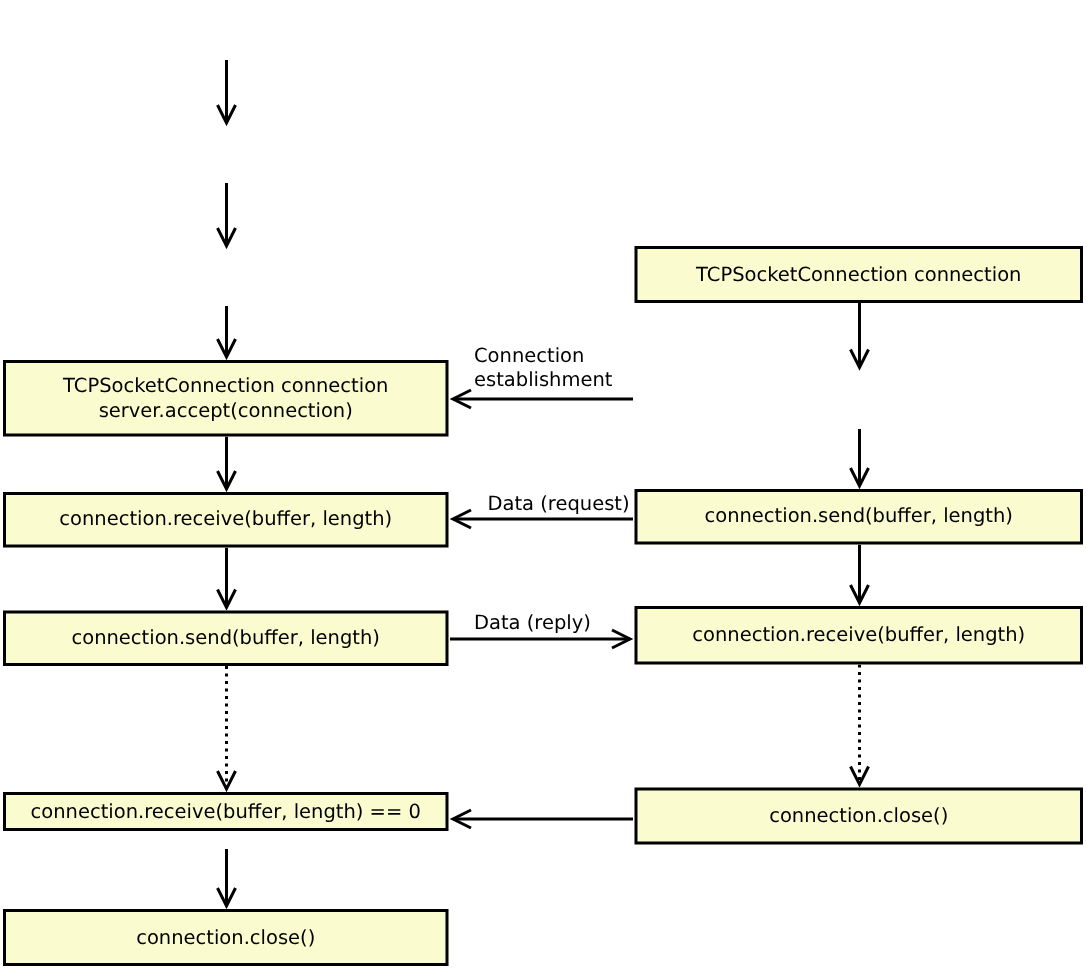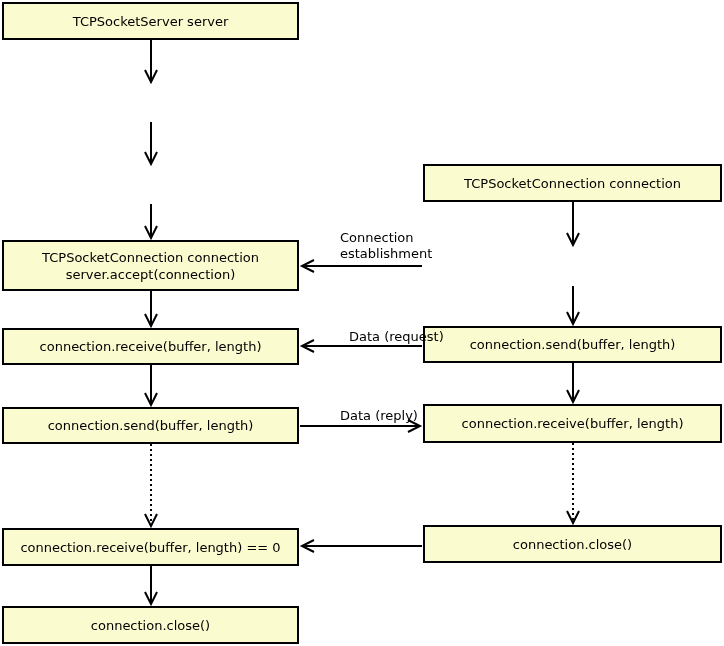--- a/index.html
+++ b/index.html
@@ -34,31 +34,30 @@
     text-align: center;
     white-space: pre-line;
   }
   .edge-label {
     position: absolute;
     color: #000000;
     font-size: 13px;
     line-height: 16px;
     white-space: pre-line;
     text-align: left;
-    margin-left: 24px;
   }
   
   .L { left: 2px; width: 297px; }
   .l1 { top: 2px;   height: 38px; }
   .l2 { top: 84px;  height: 38px; }
   .l3 { top: 166px; height: 38px; }
   .l4 { top: 240px; height: 51px; }
   .l5 { top: 328px; height: 37px; }
   .l6 { top: 407px; height: 37px; }
-  .l7 { top: 528px; height: 38px; }
+  .l7 { top: 528px; height: 26px; }
   .l8 { top: 606px; height: 38px; }
   
   .R { left: 423px; width: 299px; }
   .r1 { top: 164px; height: 38px; }
   .r2 { top: 247px; height: 39px; }
   .r3 { top: 326px; height: 37px; }
   .r4 { top: 404px; height: 39px; }
   .r5 { top: 525px; height: 38px; }
   
   .el1 { left: 316px; top: 230px; }
@@ -130,21 +129,20 @@
     <g>
       <line x1="300" y1="426" x2="420" y2="426"></line>
         <path d="M408 420 L420 426 L408 432"></path>
     </g>
     <g>
       <line x1="422" y1="546" x2="302" y2="546"></line>
         <path d="M314 540 L302 546 L314 552"></path>
     </g>
   </svg>
 
-  <div class="node L l1">TCPSocketServer server</div>
   <div class="node L l4">TCPSocketConnection connection
 server.accept(connection)</div>
   <div class="node L l5">connection.receive(buffer, length)</div>
   <div class="node L l6">connection.send(buffer, length)</div>
   <div class="node L l7">connection.receive(buffer, length) == 0</div>
   <div class="node L l8">connection.close()</div>
 
   <div class="node R r1">TCPSocketConnection connection</div>
   <div class="node R r3">connection.send(buffer, length)</div>
   <div class="node R r4">connection.receive(buffer, length)</div>

